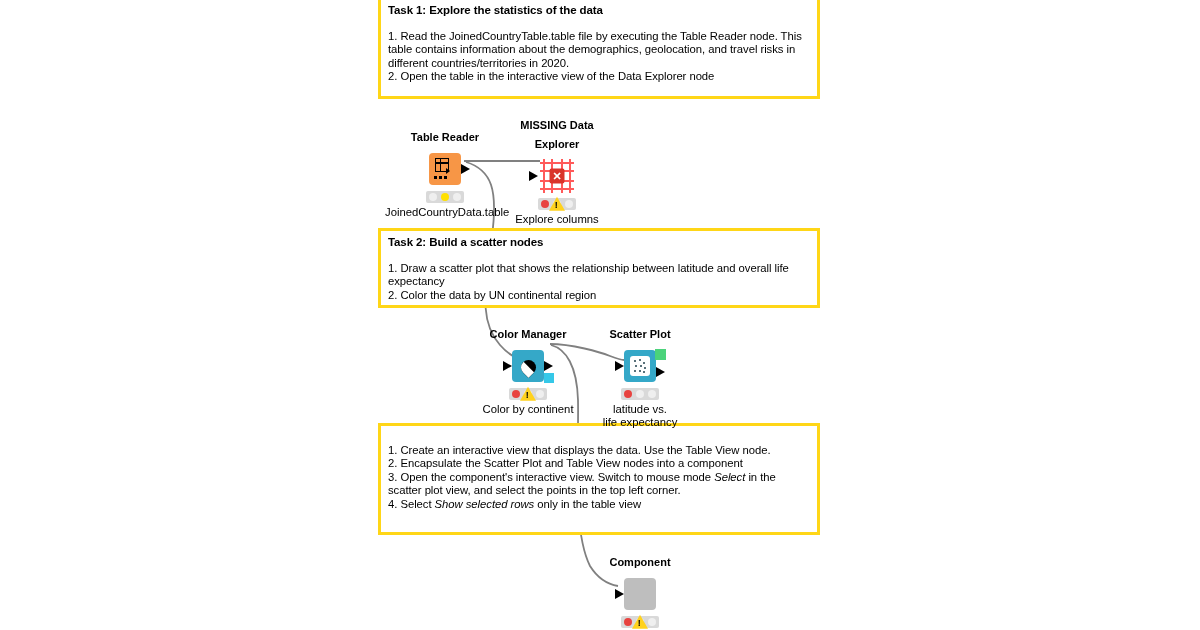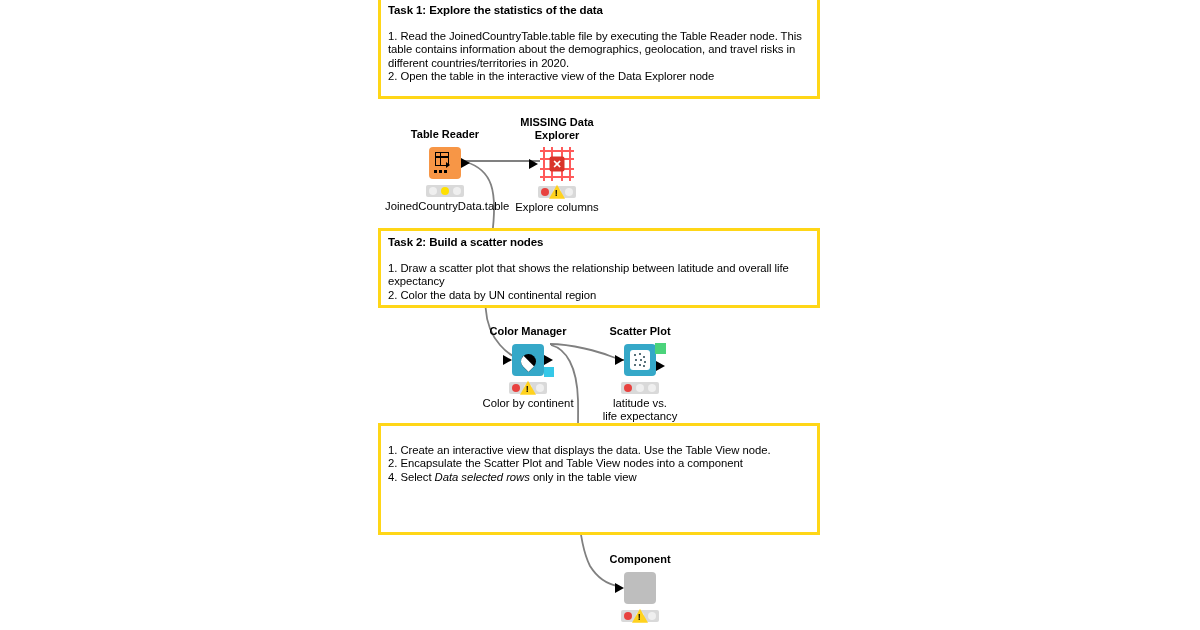--- a/index.html
+++ b/index.html
@@ -42,21 +42,21 @@
   #annot-task1{left:378px;top:-4px;width:442px;height:103px;}
   #annot-task2{left:378px;top:228px;width:442px;height:80px;}
   #annot-task3{left:378px;top:423px;width:442px;height:112px;}
 
   
   #edges{position:absolute;left:0;top:0;width:1200px;height:630px;z-index:3;}
 
   
   .node{position:absolute;z-index:8;width:120px;margin-left:-60px;text-align:center;}
   .node .nodetitle{
-    font-size:11px;font-weight:bold;color:#000;line-height:13px;
+    font-size:11px;font-weight:bold;color:#000;line-height:19px;
     margin-bottom:4px;white-space:nowrap;
   }
   .node .nodetitle.two{white-space:normal;}
   .node .figure{position:relative;height:36px;display:flex;align-items:center;justify-content:center;}
   .node .nodelabel{
     font-size:11.3px;color:#000;line-height:12.6px;margin-top:3px;
   }
 
   
   .body-box{
@@ -180,22 +180,27 @@
     <div class="title">Task 2: Build a scatter nodes</div>
     <div class="body">1. Draw a scatter plot that shows the relationship between latitude and overall life expectancy
 2. Color the data by UN continental region</div>
   </div>
 
   <div class="annot" id="annot-task3" style="--accent: #FFD617;">
     <div class="body" style="white-space:normal;">
       <div>1. Create an interactive view that displays the data. Use the Table View node.</div>
       <div>2. Encapsulate the Scatter Plot and Table View nodes into a component</div>
       <div>
+        <span>3. Open the component's interactive view. Switch to mouse mode</span>
+        <em>Select</em>
+        <span>in the scatter plot view, and select the points in the top left corner.</span>
+      </div>
+      <div>
         <span>4. Select</span>
-        <em>Data selected rows</em>
+        <em>Show selected rows</em>
         <span>only in the table view</span>
       </div>
     </div>
   </div>
 
   <div class="node" id="node-table-reader">
     <div class="nodetitle">Table Reader</div>
     <div class="figure">
       <div class="body-box body-orange">
         <div class="glyph-table">

